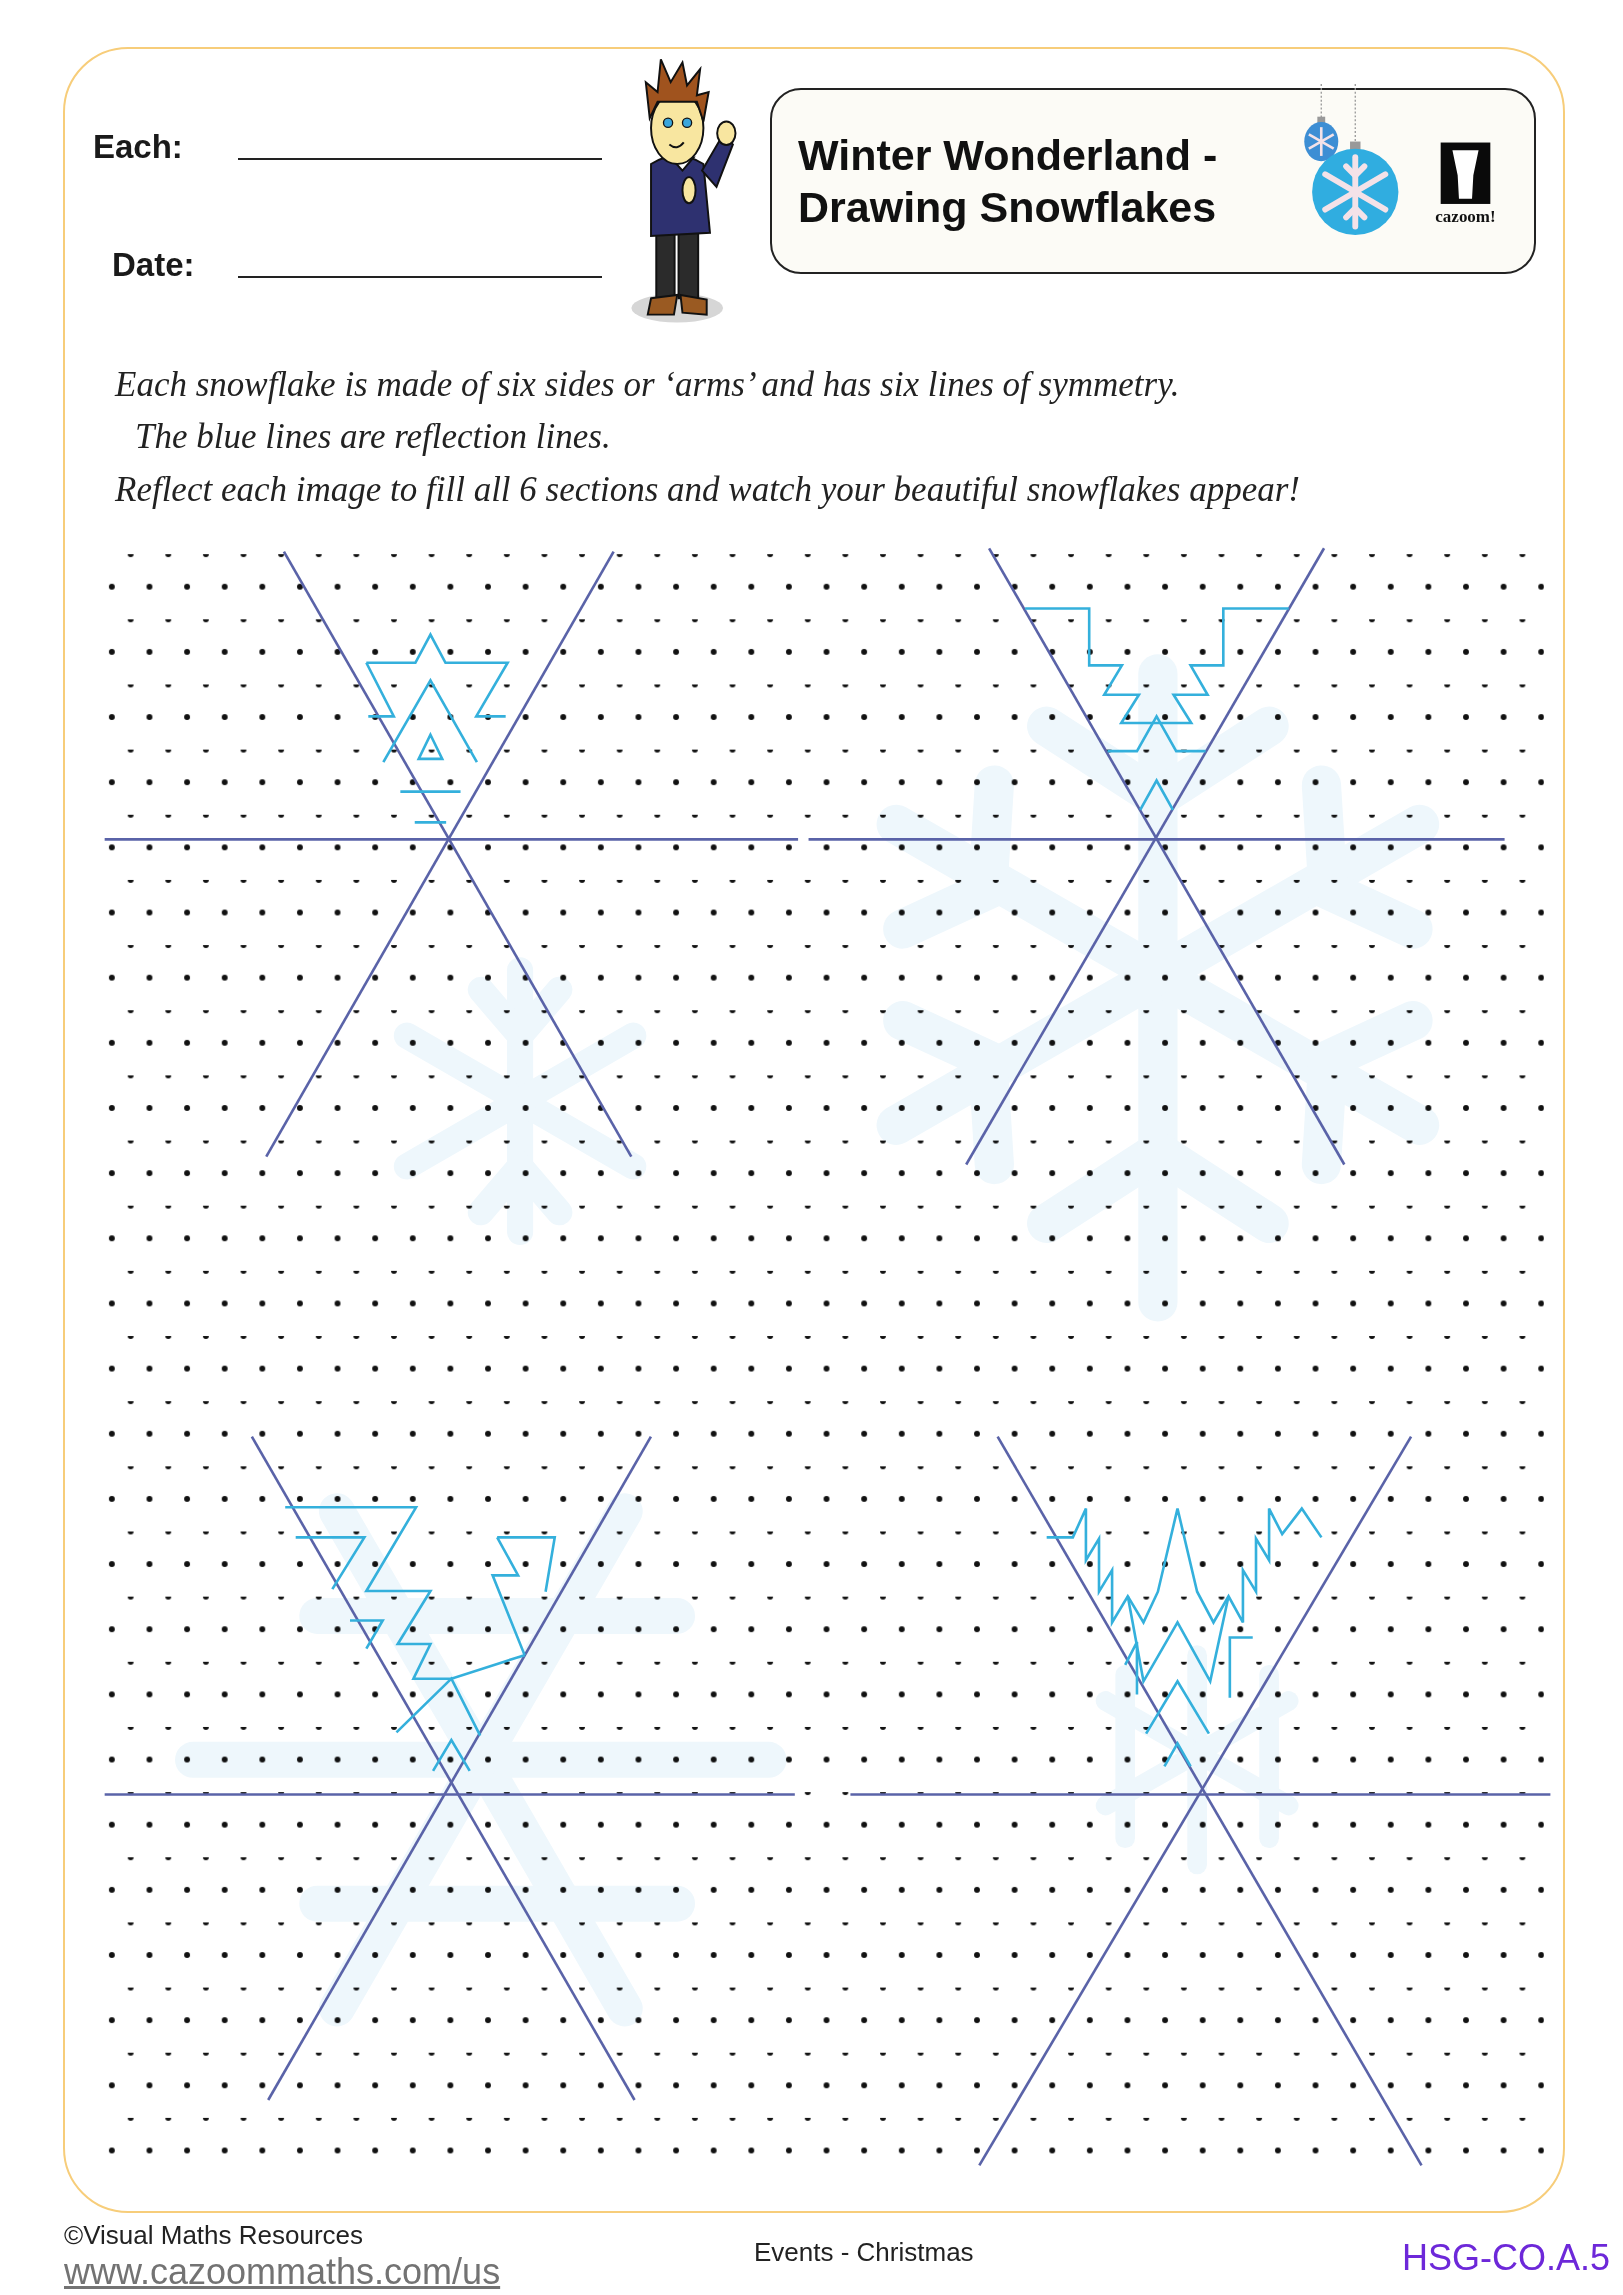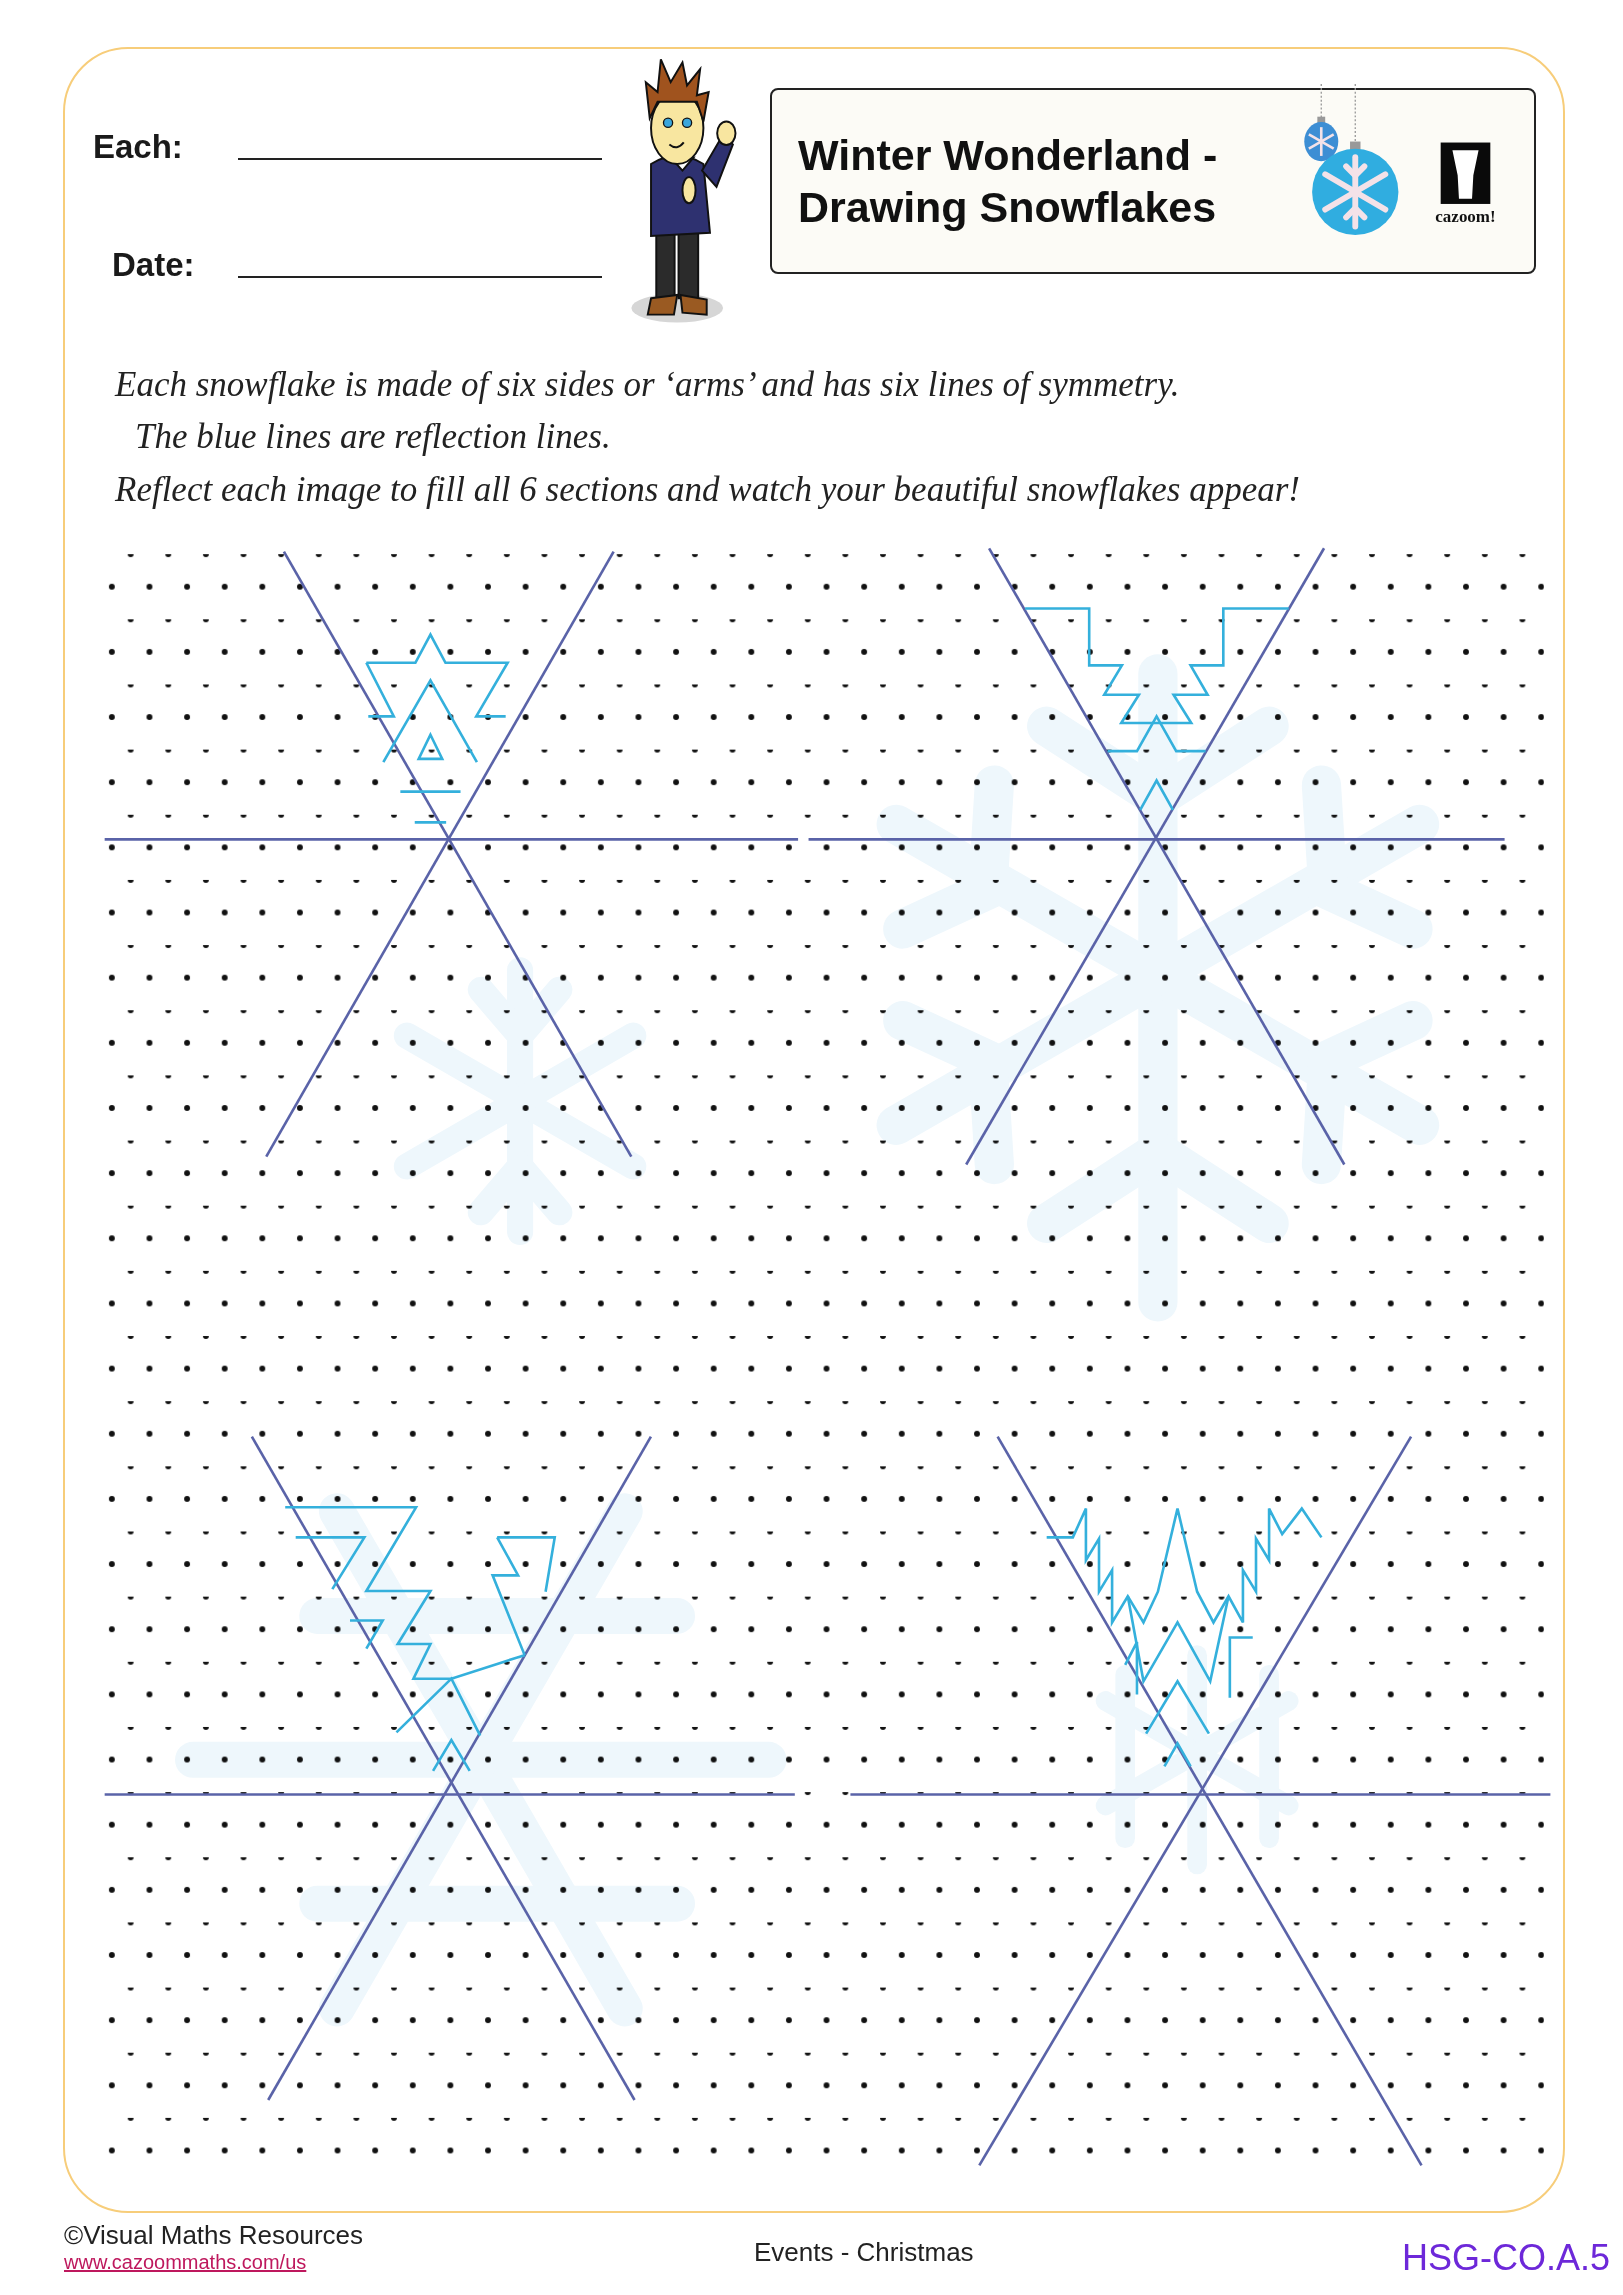--- a/index.html
+++ b/index.html
@@ -4,27 +4,27 @@
 <style>
   html, body { margin:0; padding:0; background:#ffffff; }
   body { width:1623px; height:2295px; position:relative; overflow:hidden;
          font-family:"Liberation Sans", sans-serif; color:#1a1a1a; }
   .frame { position:absolute; left:63px; top:47px; width:1502px; height:2166px;
            border:2.6px solid #f7cd7a; border-radius:65px; box-sizing:border-box; }
   .label { position:absolute; font-weight:bold; font-size:33px; color:#1a1a1a;
            font-family:"Liberation Sans", sans-serif; }
   .line { position:absolute; height:2px; background:#222; }
   .title-box { position:absolute; left:770px; top:88px; width:766px; height:186px;
-               border:2.6px solid #222; border-radius:8px; background:#fcfbf6; box-sizing:border-box; }
+               border:2.6px solid #222; border-radius:31px; background:#fcfbf6; box-sizing:border-box; }
   .title-text { position:absolute; left:26px; top:39px; font-weight:bold; font-size:43px;
                 line-height:52px; color:#111; font-family:"Liberation Sans", sans-serif; }
   .instr { position:absolute; left:115px; font-style:italic; font-size:35px; color:#222;
            font-family:"Liberation Serif", serif; }
   .footer-l1 { position:absolute; left:64px; top:2220px; font-size:26px; color:#222; }
-  .footer-l2 { position:absolute; left:64px; top:2251px; font-size:20px; color:#be185d; text-decoration:underline; }
+  .footer-l2 { position:absolute; left:64px; top:2251px; font-size:36px; color:#737373; text-decoration:underline; }
   .footer-c { position:absolute; left:754px; top:2237px; font-size:26px; color:#222; }
   .footer-r { position:absolute; left:1402px; top:2237px; font-size:36px; color:#6d28d9;text-align:center; }
   svg { position:absolute; }
 </style>
 </head>
 <body>
 
 <div class="frame"></div>
 
 <div class="label" style="left:93px;top:128px;">Each:</div>

